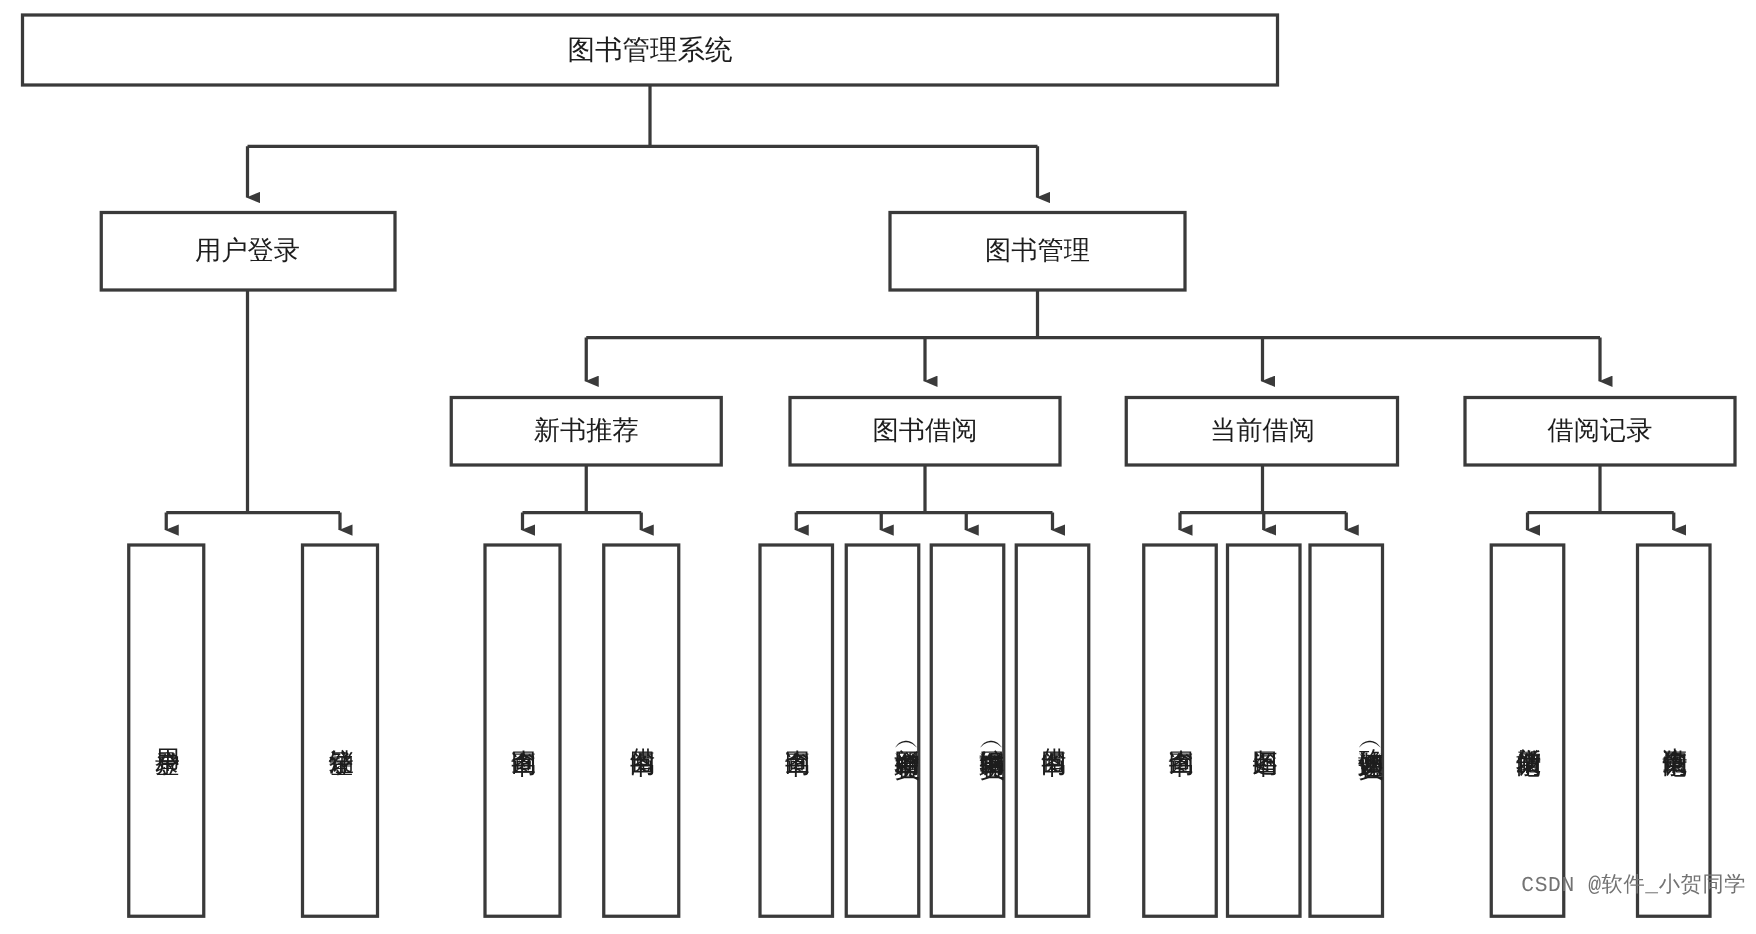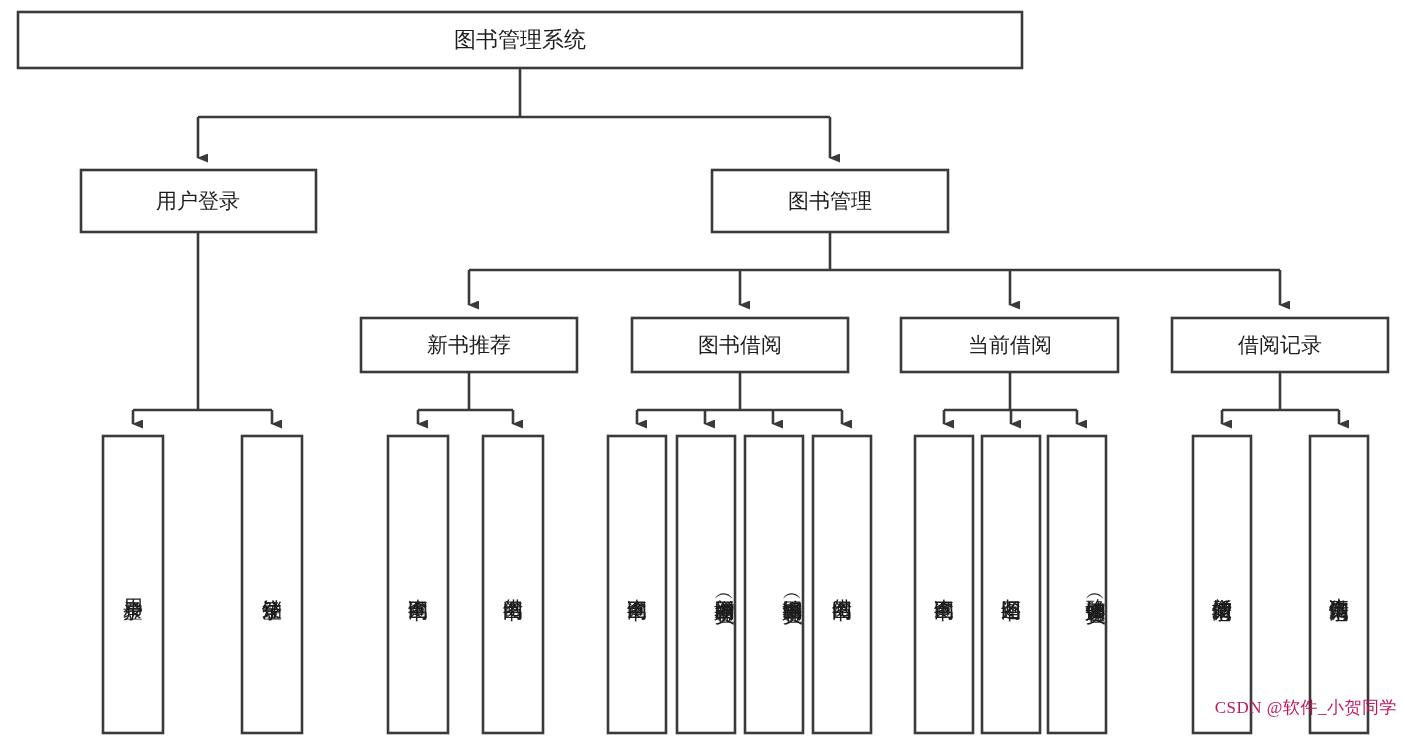--- a/index.html
+++ b/index.html
@@ -60,23 +60,23 @@
     display: flex;
     align-items: center;
     justify-content: center;
     pointer-events: none;
     white-space: nowrap;
   }
   .watermark {
     position: absolute;
     right: 8px;
     bottom: 4px;
-    font-family: Liberation Serif, serif;
+    font-family: Liberation Mono, monospace;
     font-size: 17px;
-    color: #be185d;
+    color: #737373;
     letter-spacing: 0.5px;
     white-space: nowrap;
   }
 </style>
 </head>
 <body>
 
 <div id="diagram-root">
 
   <svg class="diagram-canvas" viewBox="0 0 1405 747" xmlns="http://www.w3.org/2000/svg">

